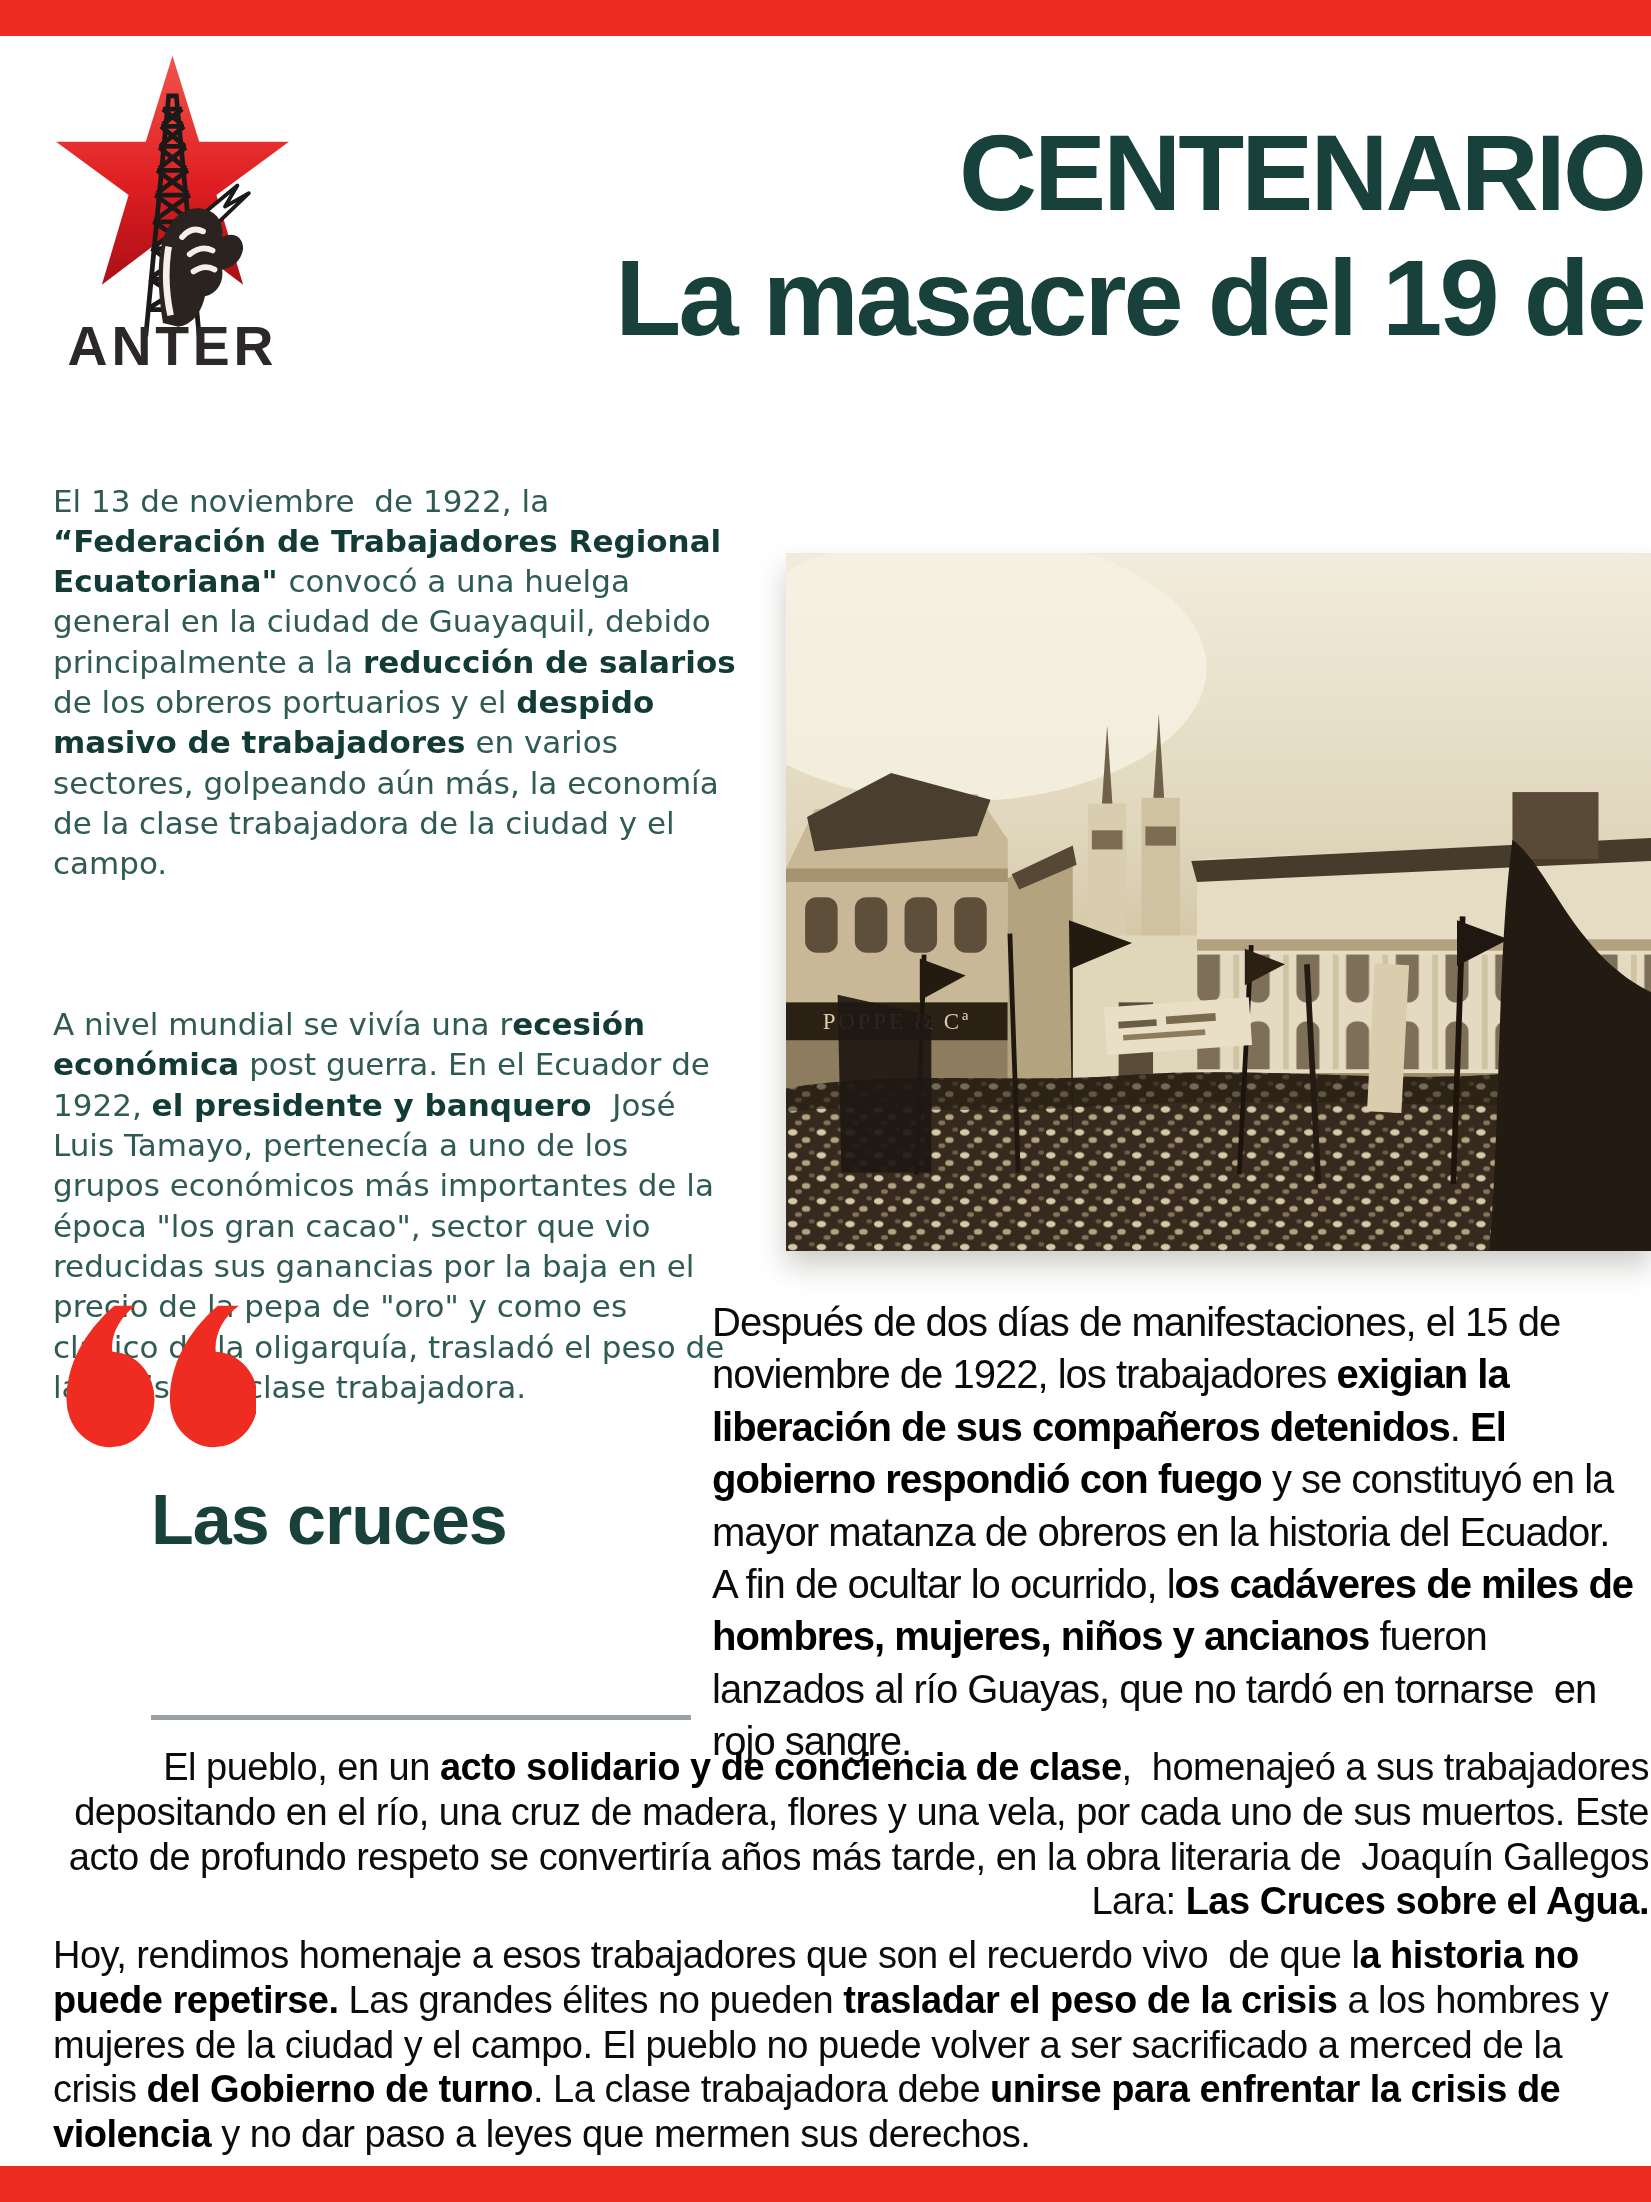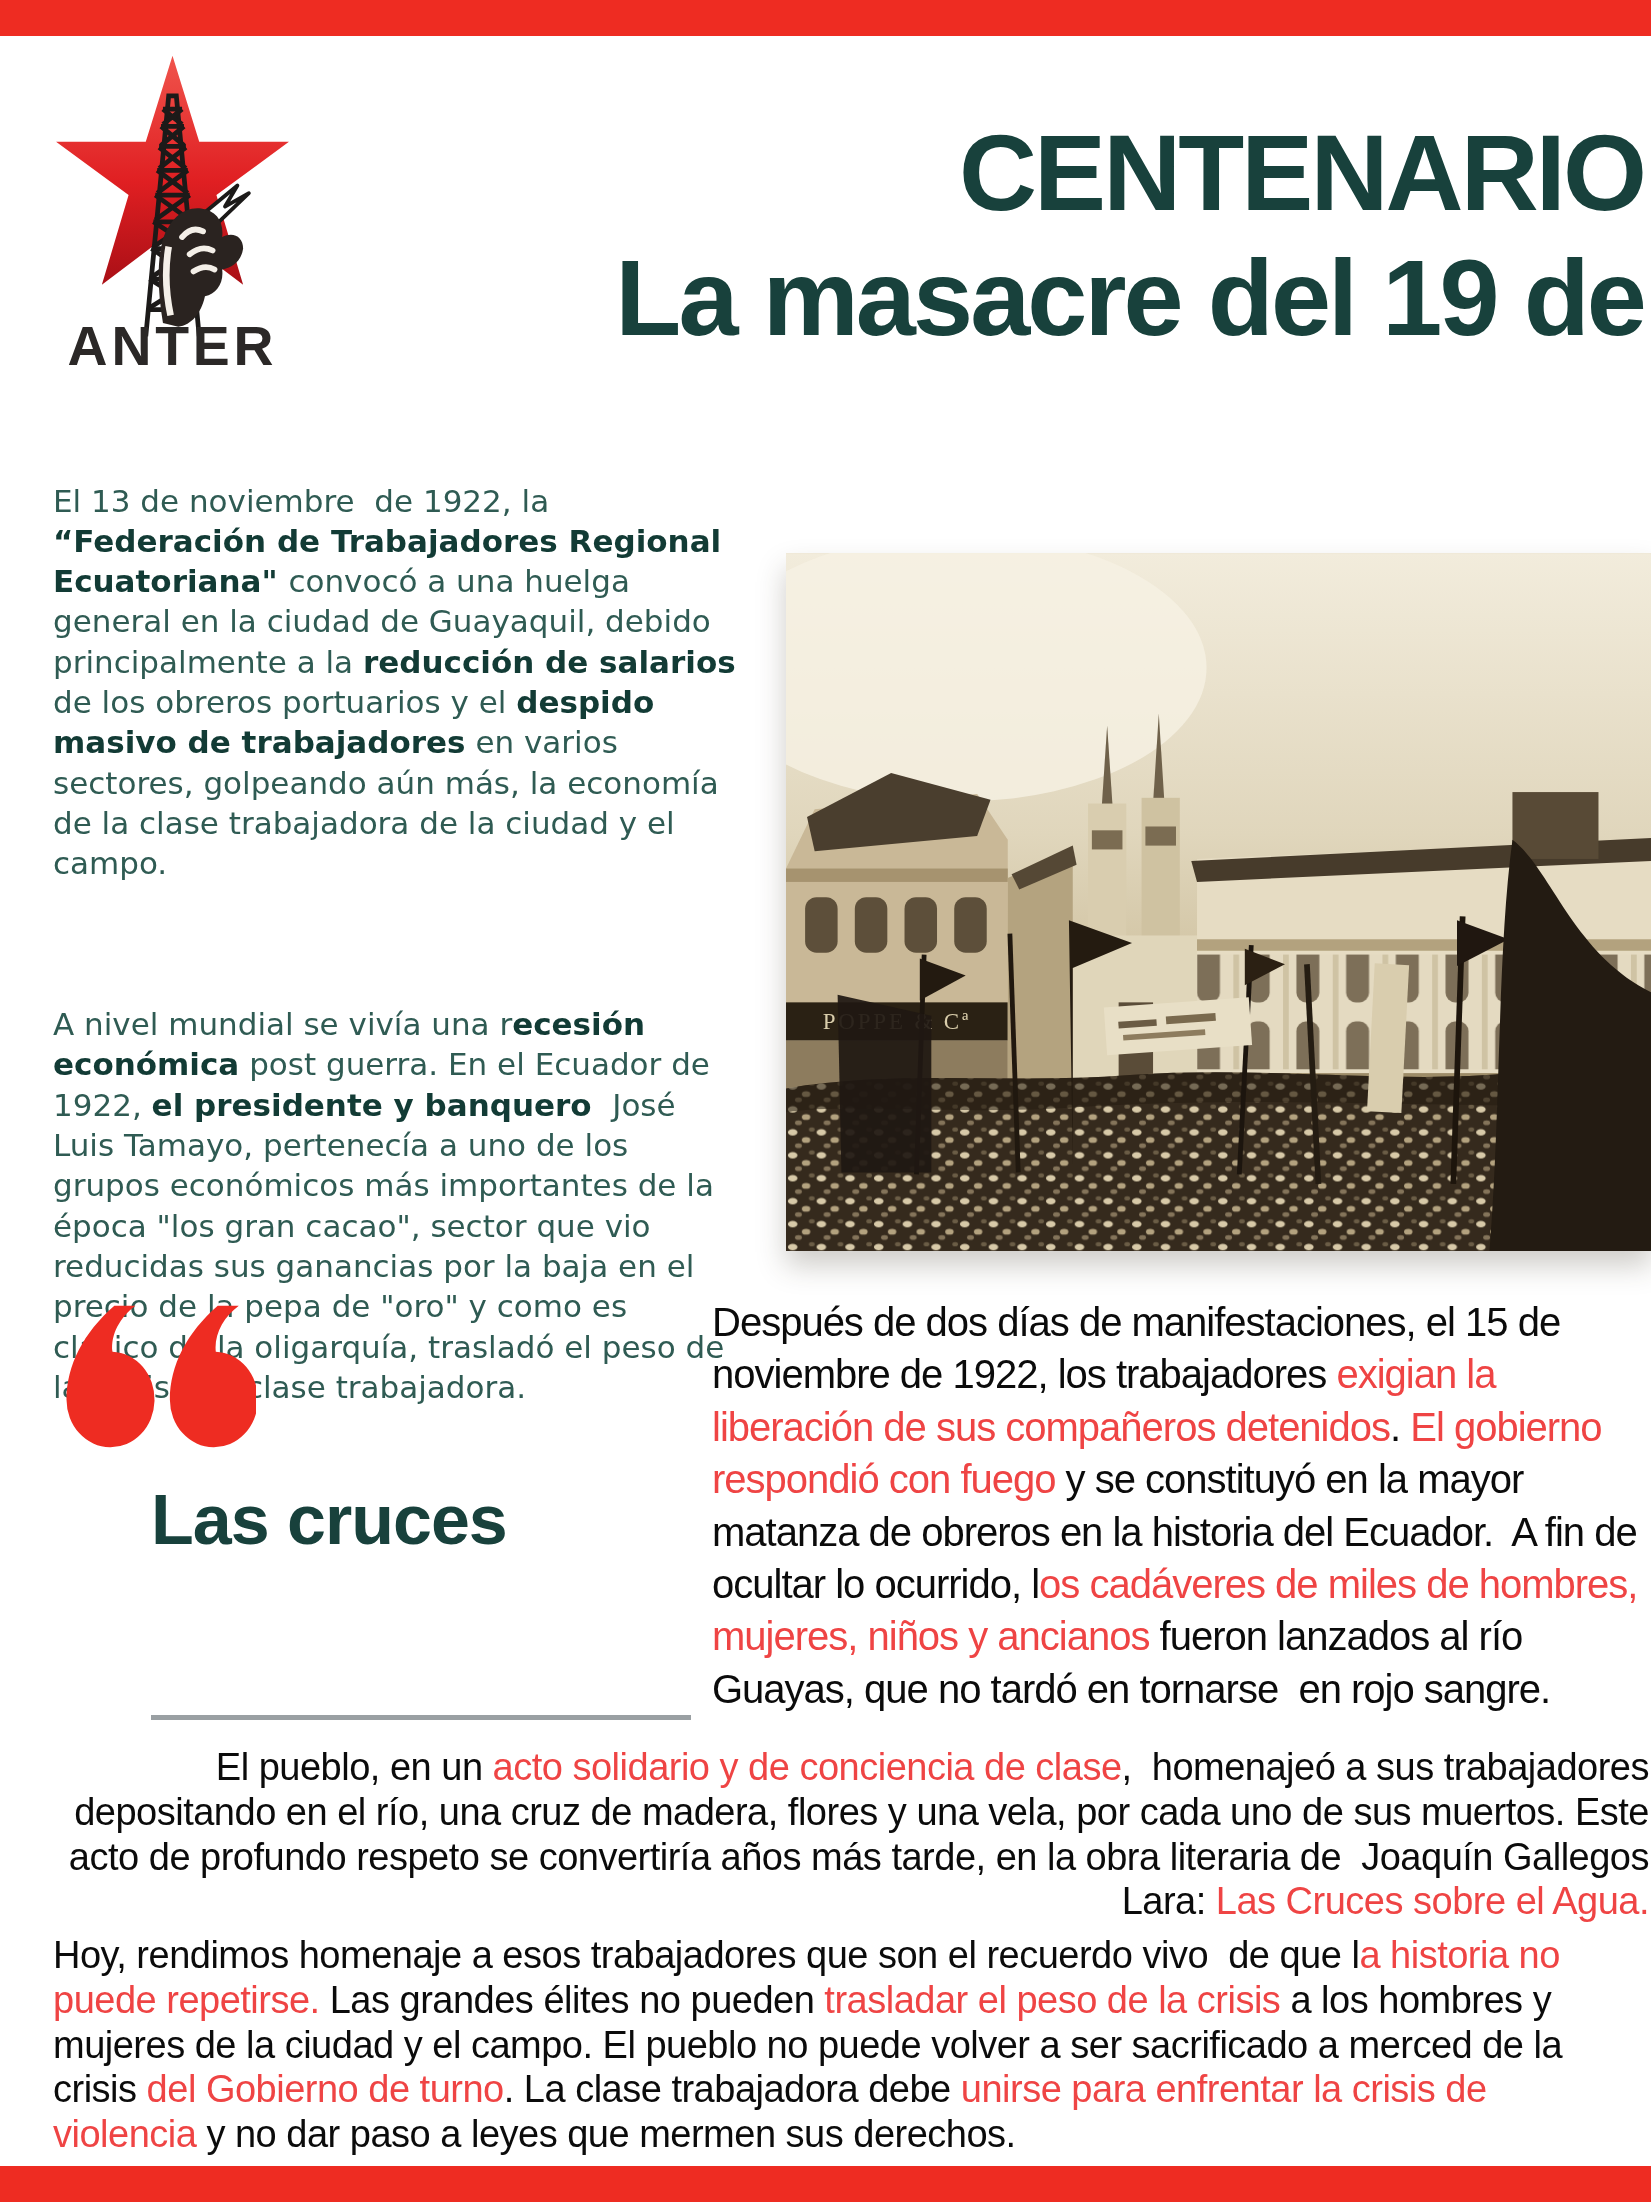--- a/index.html
+++ b/index.html
@@ -41,21 +41,21 @@
   
   .quote-mark{position:absolute;left:55px;top:1296px;width:201px;height:163px;}
   .quote-title{
     position:absolute;left:151px;top:1480px;width:631px;
     color:var(--teal-dark,#18413c);font-weight:800;font-size:70px;line-height:1.17;letter-spacing:-1px;
   }
   .quote-divider{position:absolute;left:151px;top:1715px;width:540px;height:4.8px;background:var(--divider-gray,#9aa0a3);}
 
   
   .blacktext{color:#0b0b0b;white-space:pre-wrap;}
-  .blacktext .b{font-weight:400;color:#ef4444;}
+  .blacktext .b{font-weight:700;color:#000000;}
   .aftermath{
     position:absolute;left:712px;top:1296px;width:932px;
     font-size:40px;line-height:1.31;letter-spacing:-1px;
   }
   .homage{
     position:absolute;left:62px;top:1745px;width:1587px;
     font-size:38px;line-height:1.18;letter-spacing:-0.5px;text-align:right;
   }
   .closing{
     position:absolute;left:53px;top:1933px;width:1587px;

